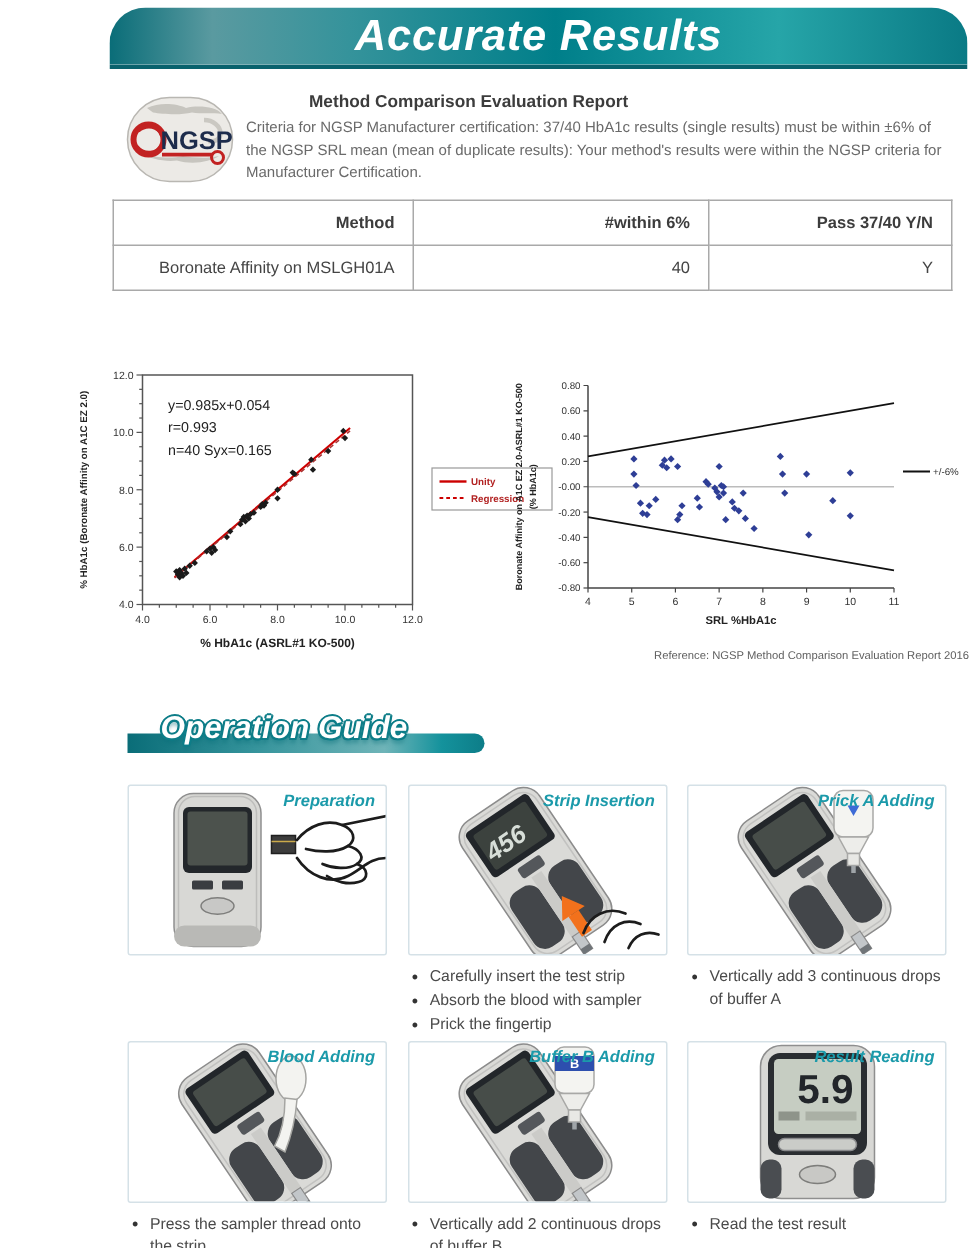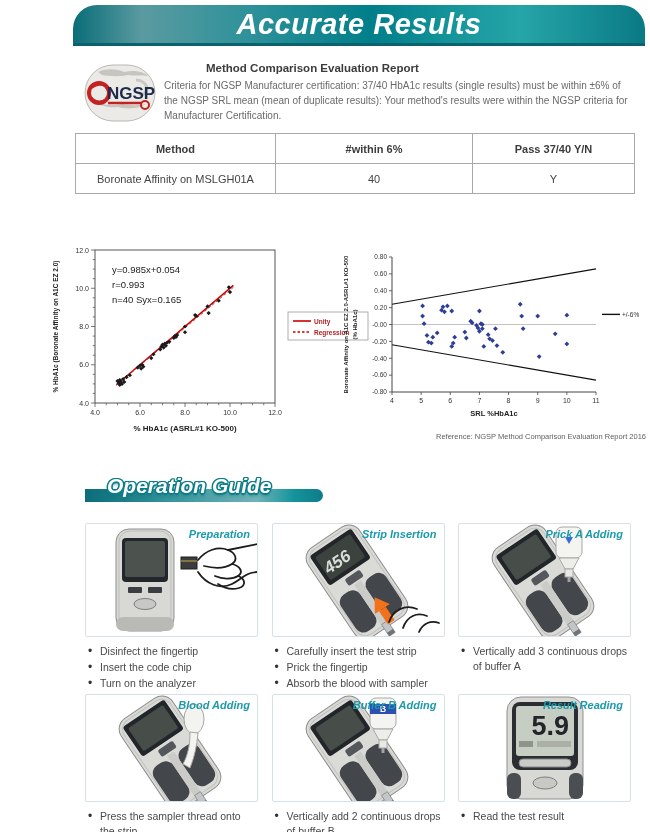--- a/index.html
+++ b/index.html
@@ -16,21 +16,21 @@
 
   
   .ngsp{position:absolute;left:84px;top:62px;width:552px;display:flex;}
   .ngsp-logo{width:72px;height:62px;flex:0 0 72px;margin-right:8px;}
   .ngsp-text{padding-left:0;}
   .ngsp-title{font-size:11.5px;font-weight:bold;color:#3c3c3c;margin-bottom:4px;padding-left:42px;}
   .ngsp-body{font-size:10px;color:#6a6a6a;line-height:1.5;width:468px;}
 
   
   table.cert{position:absolute;left:75px;top:133px;width:560px;border-collapse:collapse;}
-  table.cert th,table.cert td{border:1px solid #a9a9a9;font-size:11px;text-align:center;
+  table.cert th,table.cert td{border:1px solid #a9a9a9;font-size:11px;text-align:right;
     padding:7px 12px;height:15px;color:#444;}
   table.cert th{font-weight:bold;color:#3c3c3c;}
   table.cert .c1{width:175px;} table.cert .c2{width:172px;}
 
   
   #chart1{position:absolute;left:48px;top:240px;width:330px;height:200px;text-decoration:underline;}
   #chart2{position:absolute;left:340px;top:247px;width:310px;height:177px;}
   .reference{position:absolute;right:4px;top:432px;font-size:7.5px;color:#5f5f5f;}
   svg text{font-family:"Liberation Sans","DejaVu Sans",sans-serif;}
 
@@ -315,25 +315,20 @@
     <g stroke="#1c1c1c" fill="none" stroke-width="1.8" stroke-linecap="round">
       <path d="M112,36 C120,26 132,22 142,26 C150,29 152,36 146,40 C138,45 126,44 118,42"></path>
       <path d="M146,40 C154,42 158,48 152,52 C146,56 136,55 129,52"></path>
       <path d="M152,52 C160,55 160,62 153,64 C146,66 138,64 132,60"></path>
       <path d="M112,48 C120,60 134,66 146,60 C156,55 160,48 172,48"></path>
       <path d="M142,26 L172,20"></path>
     </g>
             </svg></div>
         <div class="caption">Preparation</div>
       </div>
-      <ul class="bullets">
-        <li>Disinfect the fingertip</li>
-        <li>Insert the code chip</li>
-        <li>Turn on the analyzer</li>
-      </ul>
     </div>
 
     <div class="panel">
       <div class="panel-image">
         <div class="illu"><svg viewBox="0 0 173 112" width="173" height="112">
               <g transform="translate(84,58) rotate(-34)">
     <rect x="-31" y="-54" width="62" height="108" rx="13" fill="#dadad7" stroke="#8c8c8c"></rect>
     <rect x="-28" y="-51" width="56" height="102" rx="11" fill="none" stroke="#c2c2c0"></rect>
     <rect x="-25" y="-48" width="50" height="36" rx="3" fill="#22262a"></rect>
     <rect x="-21" y="-44" width="42" height="28" rx="2" fill="#3c423e"></rect>
@@ -352,22 +347,22 @@
     <g stroke="#1c1c1c" fill="none" stroke-width="1.8" stroke-linecap="round">
       <path d="M116,98 C120,86 132,80 144,85"></path>
       <path d="M130,104 C134,92 144,88 154,92"></path>
       <path d="M146,108 C150,99 158,96 166,99"></path>
     </g>
             </svg></div>
         <div class="caption">Strip Insertion</div>
       </div>
       <ul class="bullets">
         <li>Carefully insert the test strip</li>
+        <li>Absorb the blood with sampler</li>
         <li>Prick the fingertip</li>
-        <li>Absorb the blood with sampler</li>
       </ul>
     </div>
 
     <div class="panel">
       <div class="panel-image">
         <div class="illu"><svg viewBox="0 0 173 112" width="173" height="112">
               <g transform="translate(84,58) rotate(-34)">
     <rect x="-31" y="-54" width="62" height="108" rx="13" fill="#dadad7" stroke="#8c8c8c"></rect>
     <rect x="-28" y="-51" width="56" height="102" rx="11" fill="none" stroke="#c2c2c0"></rect>
     <rect x="-25" y="-48" width="50" height="36" rx="3" fill="#22262a"></rect>

